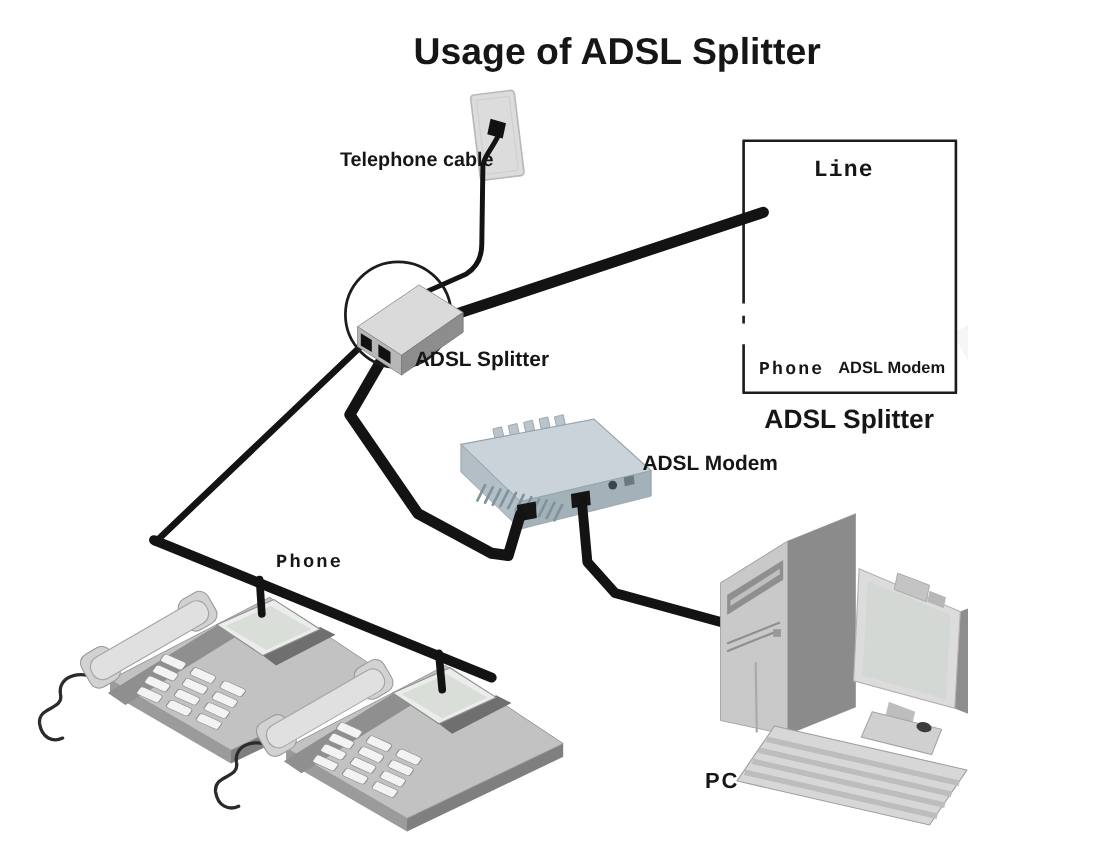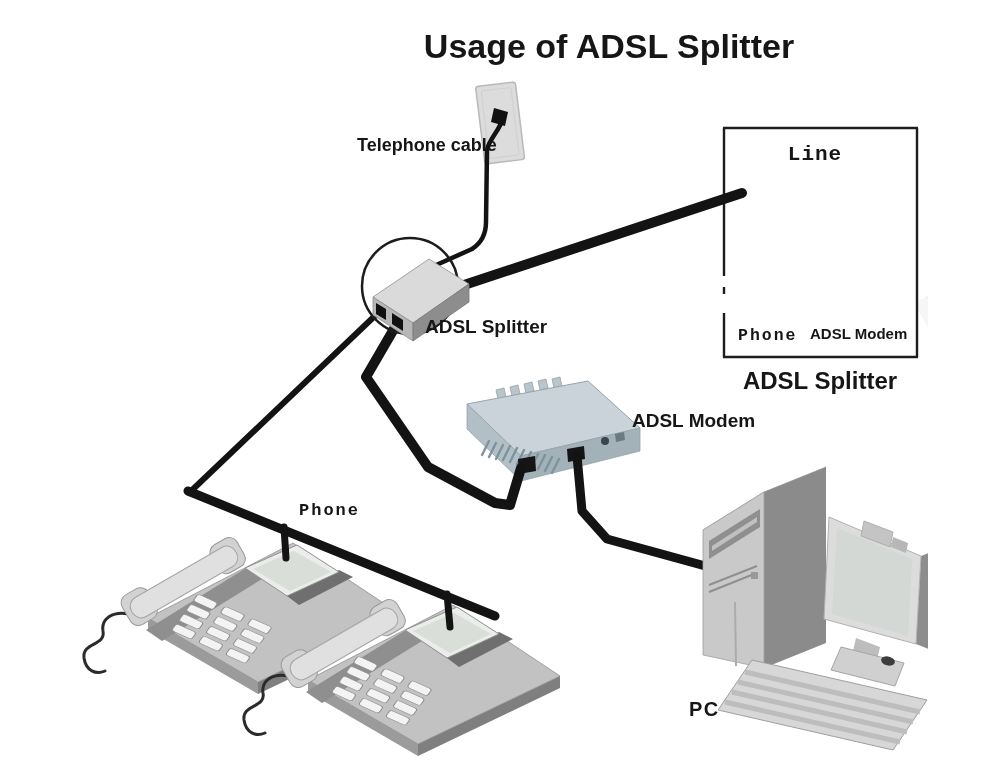--- a/index.html
+++ b/index.html
@@ -1,18 +1,18 @@
 <!DOCTYPE html>
 <html><head>
 <meta charset="utf-8">
 <style>
   html,body{margin:0;padding:0;background:#fff;}
   .stage{
     width:880px;height:766px;position:relative;background:#ffffff;
-    font-family:"Liberation Sans","DejaVu Sans",sans-serif;overflow:hidden;margin-left:48px;
+    font-family:"Liberation Sans","DejaVu Sans",sans-serif;overflow:hidden;
   }
   svg{display:block;}
   text{fill:#161616;}
   .t-bold{font-weight:bold;}
   .t-mono{font-family:"Liberation Mono","DejaVu Sans Mono",monospace;font-weight:bold;}
 </style>
 </head>
 <body>
 
 <div class="stage">

